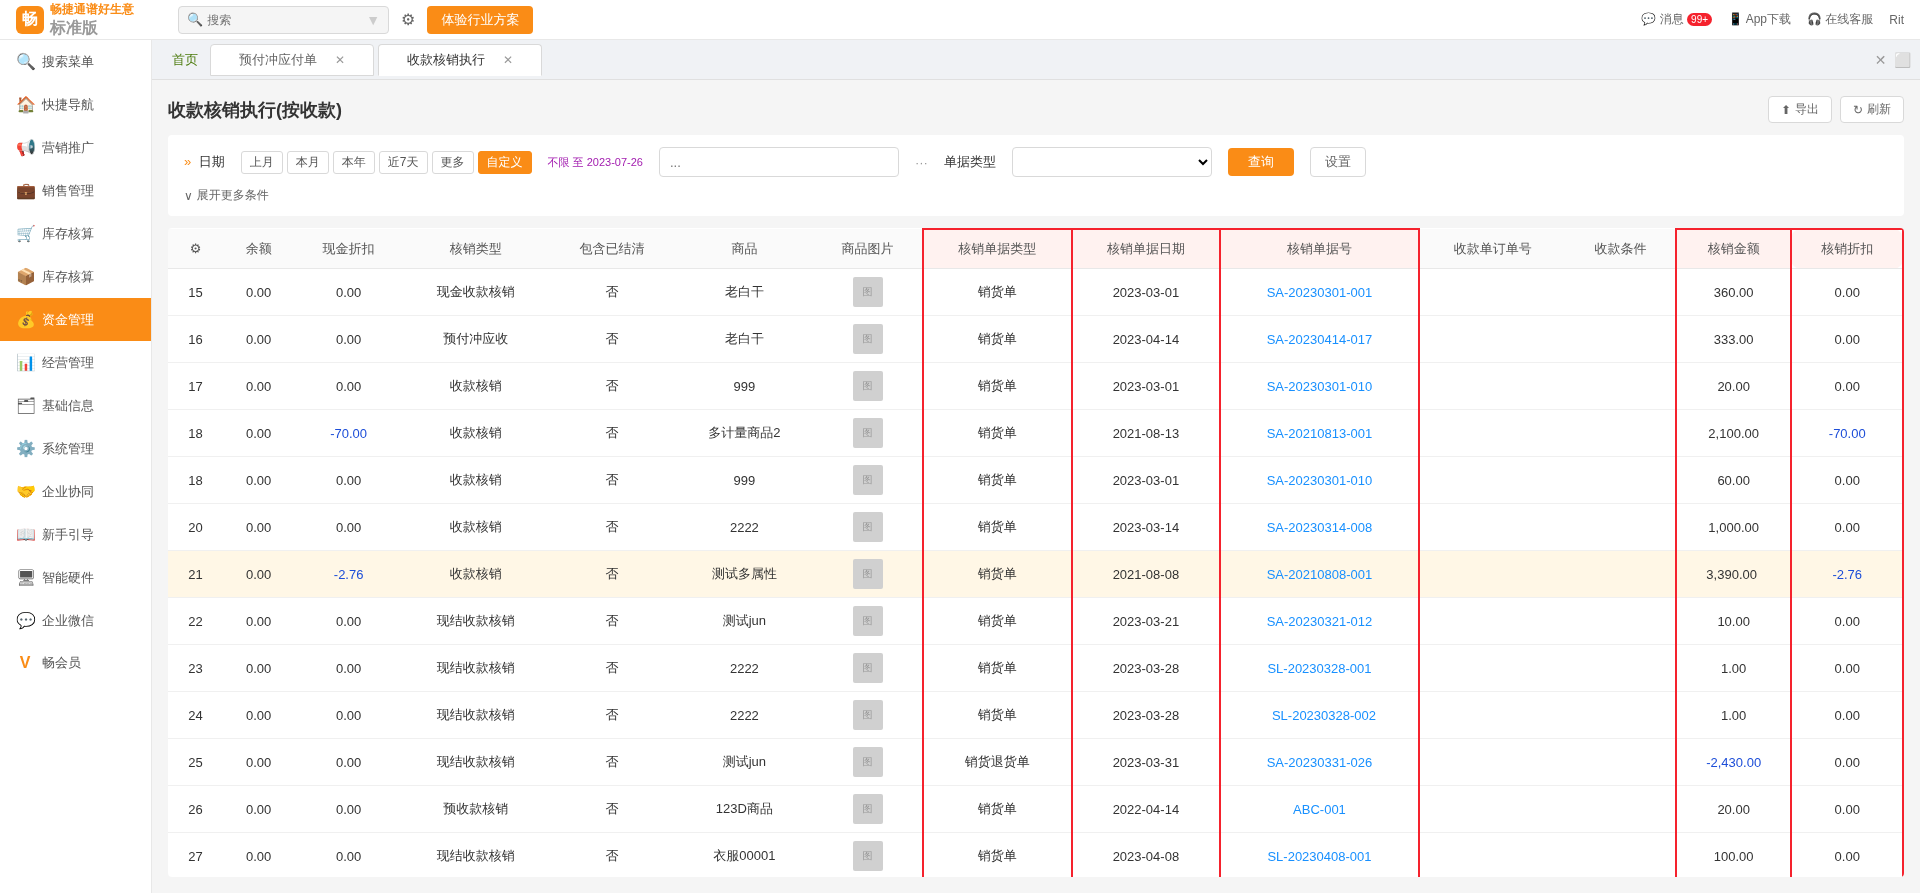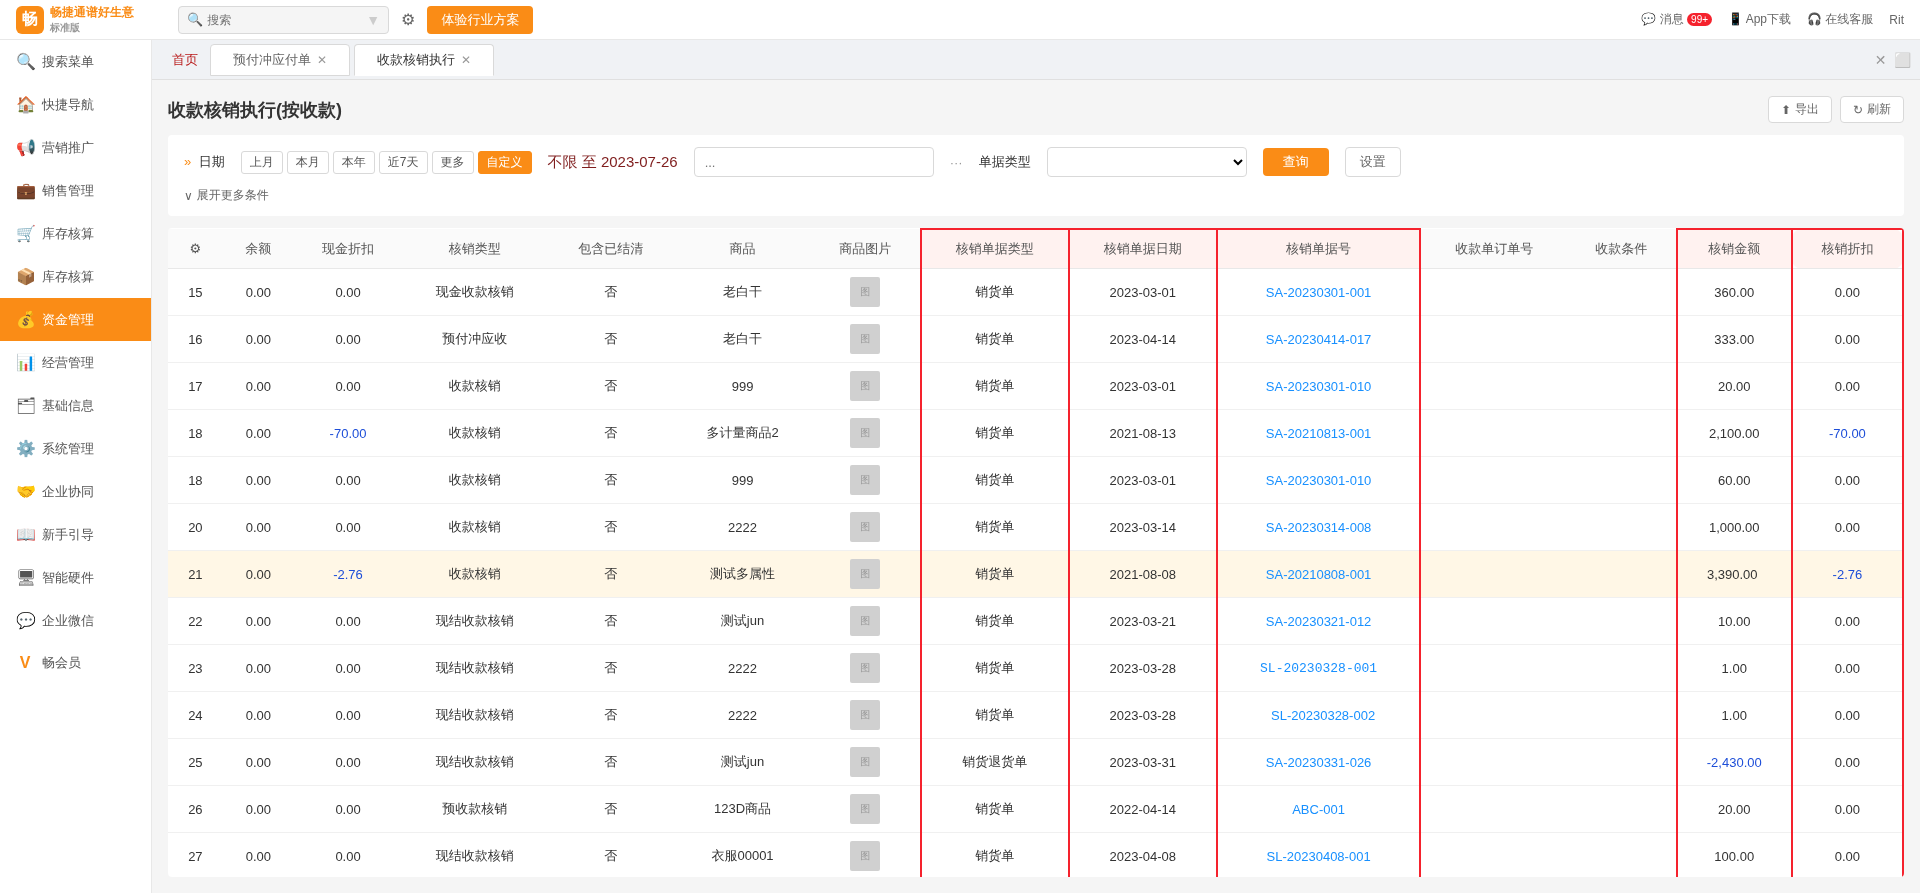--- a/index.html
+++ b/index.html
@@ -23,43 +23,43 @@
     .sidebar { width: 152px; background: #fff; border-right: 1px solid #e8e8e8; display: flex; flex-direction: column; overflow-y: auto; }
     .sidebar-item { display: flex; align-items: center; gap: 8px; padding: 12px 16px; cursor: pointer; color: #555; font-size: 13px; }
     .sidebar-item.active { background: #fa8c16; color: #fff; border-radius: 0; }
     .sidebar-item .s-icon { font-size: 16px; width: 18px; text-align: center; }
 
     
     .content-area { flex: 1; display: flex; flex-direction: column; overflow: hidden; }
 
     
     .tabs-bar { display: flex; align-items: center; background: #f0f2f5; border-bottom: 1px solid #e0e0e0; height: 40px; padding: 0 8px; }
-    .tab { display: flex; align-items: center; gap: 6px; padding: 0 22px; height: 32px; background: #fff; border: 1px solid #d9d9d9; border-radius: 4px 4px 0 0; margin-right: 4px; cursor: pointer; font-size: 13px; color: #666; }
+    .tab { display: flex; align-items: center; gap: 18px; padding: 0 28px; height: 32px; background: #fff; border: 1px solid #d9d9d9; border-radius: 4px 4px 0 0; margin-right: 4px; cursor: pointer; font-size: 13px; color: #666; }
     .tab.active { background: #fff; border-bottom-color: #fff; color: #333; font-weight: 500; }
     .tab .tab-close { color: #999; font-size: 12px; cursor: pointer; }
-    .tab-home { background: transparent; border: none; font-size: 13px; padding: 0 12px; color: #b91c1c; cursor: pointer; }
+    .tab-home { background: transparent; border: none; font-size: 13px; padding: 0 12px; color: #4d7c0f; cursor: pointer; }
     .tabs-bar-right { margin-left: auto; display: flex; align-items: center; gap: 8px; font-size: 16px; color: #999; cursor: pointer; }
 
     
     .page-content { flex: 1; overflow: hidden; padding: 16px; background: #f5f5f5; display: flex; flex-direction: column; gap: 12px; }
 
     
     .page-title-row { display: flex; align-items: center; justify-content: space-between; }
     .page-title { font-size: 18px; font-weight: bold; color: #333; }
     .page-actions { display: flex; gap: 8px; }
     .btn-export { background: #fff; border: 1px solid #d9d9d9; border-radius: 4px; padding: 4px 12px; font-size: 12px; color: #666; cursor: pointer; display: flex; align-items: center; gap: 4px; }
     .btn-refresh { background: #fff; border: 1px solid #d9d9d9; border-radius: 4px; padding: 4px 12px; font-size: 12px; color: #666; cursor: pointer; display: flex; align-items: center; gap: 4px; }
 
     
     .filter-bar { background: #fff; border-radius: 4px; padding: 12px 16px; display: flex; flex-direction: column; gap: 10px; }
     .filter-row { display: flex; align-items: center; gap: 16px; flex-wrap: wrap; }
     .filter-date-btns { display: flex; gap: 4px; }
     .date-btn { padding: 2px 8px; border: 1px solid #d9d9d9; border-radius: 3px; font-size: 12px; cursor: pointer; background: #fff; color: #555; }
     .date-btn.custom { background: #fa8c16; color: #fff; border-color: #fa8c16; }
-    .filter-date-range { font-size: 15px; color: #7f1d1d; }
+    .filter-date-range { font-size: 11px; color: #a21caf; }
     .filter-input { flex: 0 0 240px; height: 30px; border: 1px solid #d9d9d9; border-radius: 4px; padding: 0 10px; font-size: 13px; outline: none; }
     .filter-select { flex: 0 0 200px; height: 30px; border: 1px solid #d9d9d9; border-radius: 4px; padding: 0 10px; font-size: 13px; outline: none; background: #fff; }
     .btn-query { background: #fa8c16; color: #fff; border: none; border-radius: 4px; padding: 5px 20px; font-size: 13px; cursor: pointer; }
     .btn-setting { background: #fff; border: 1px solid #d9d9d9; border-radius: 4px; padding: 5px 14px; font-size: 13px; color: #666; cursor: pointer; }
     .expand-more { display: flex; align-items: center; gap: 4px; color: #666; font-size: 12px; cursor: pointer; }
 
     
     .table-container { flex: 1; background: #fff; border-radius: 4px; overflow: auto; position: relative; }
     table { width: 100%; border-collapse: collapse; font-size: 13px; }
     thead tr { background: #fafafa; }
@@ -71,21 +71,21 @@
 
     
     .sidebar::-webkit-scrollbar { width: 4px; }
     .sidebar::-webkit-scrollbar-thumb { background: #e0e0e0; }
 
     
     .table-container::-webkit-scrollbar { height: 8px; width: 6px; }
     .table-container::-webkit-scrollbar-thumb { background: #ccc; border-radius: 4px; }
 
     
-    .ver-badge { font-size: 10px; color: #999; }
+    .ver-badge { font-size: 16px; color: #999; }
   </style>
 </head>
 <body>
 
 <div class="top-bar">
   <div class="top-bar-logo">
     <div class="logo-icon">畅</div>
     <div>
       <div style="font-size:12px;font-weight:bold;color:#fa8c16;">畅捷通谱好生意</div>
       <div class="ver-badge">标准版</div>
@@ -410,21 +410,21 @@
                 <td>0.00</td>
                 <td>0.00</td>
                 <td>现结收款核销</td>
                 <td>否</td>
                 <td>2222</td>
                 <td>
                   <div style="width: 30px; height: 30px; background: rgb(208, 208, 208); border-radius: 2px; margin: auto; display: flex; align-items: center; justify-content: center; font-size: 10px; color: rgb(153, 153, 153);">图</div>
                 </td>
                 <td style="border-left: 2px solid rgb(245, 34, 45); border-right: 2px solid rgb(245, 34, 45);">销货单</td>
                 <td style="border-left: 2px solid rgb(245, 34, 45); border-right: 2px solid rgb(245, 34, 45);">2023-03-28</td>
-                <td style="border-left: 2px solid rgb(245, 34, 45); border-right: 2px solid rgb(245, 34, 45); font-family: Liberation Mono, monospace;"><a class="link-text" href="#">SL-20230328-001</a></td>
+                <td style="border-left: 2px solid rgb(245, 34, 45); border-right: 2px solid rgb(245, 34, 45);"><a class="link-text" href="#">SL-20230328-001</a></td>
                 <td></td>
                 <td></td>
                 <td style="border-left: 2px solid rgb(245, 34, 45); border-right: 2px solid rgb(245, 34, 45);">1.00</td>
                 <td style="border-left: 2px solid rgb(245, 34, 45); border-right: 2px solid rgb(245, 34, 45);">0.00</td>
               </tr>
               <tr>
                 <td>24</td>
                 <td>0.00</td>
                 <td>0.00</td>
                 <td>现结收款核销</td>

